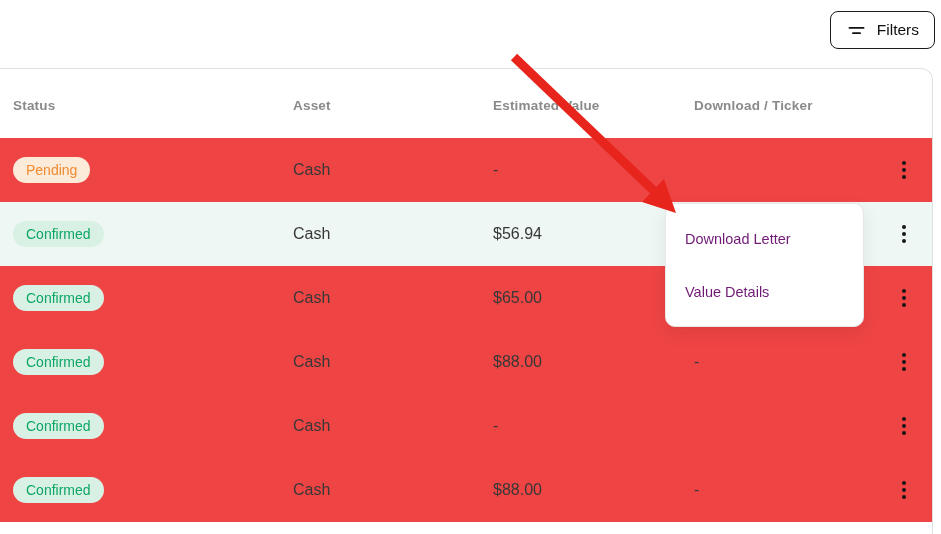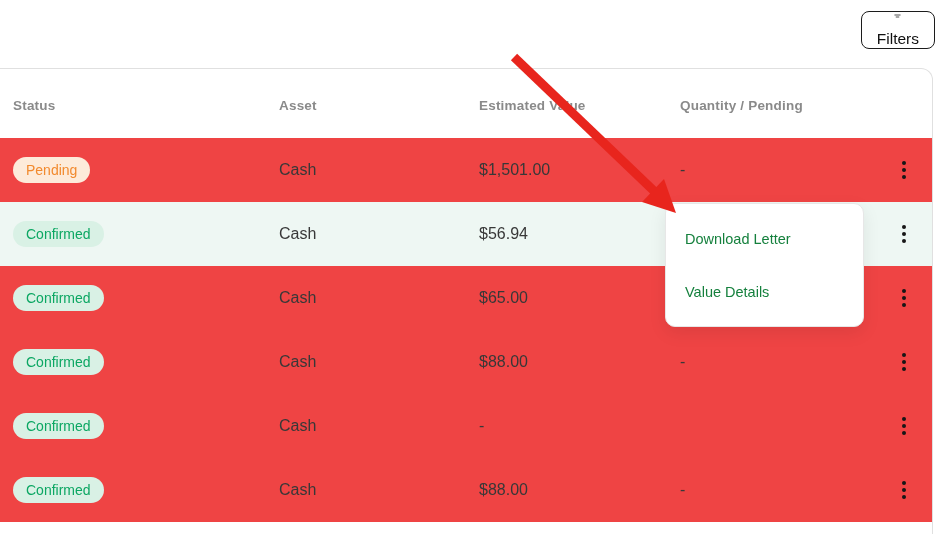--- a/index.html
+++ b/index.html
@@ -6,54 +6,54 @@
   body{
     width:941px;height:534px;position:relative;overflow:hidden;
     font-family:"Liberation Sans","DejaVu Sans",sans-serif;
     -webkit-font-smoothing:antialiased;
   }
   
   .toolbar{position:absolute;top:11px;left:0;right:6px;height:38px;
     display:flex;justify-content:flex-end;gap:27px;}
   .btn{display:inline-flex;align-items:center;gap:10px;height:38px;
     padding:0 15px;background:#fff;border:1.5px solid #1c1c1c;border-radius:8px;
-    font-family:inherit;font-size:15.5px;font-weight:500;color:#101010;cursor:pointer;flex-direction:column;}
+    font-family:inherit;font-size:15.5px;font-weight:500;color:#101010;cursor:pointer;}
   .btn svg{display:block;}
   
   .card{position:absolute;top:68px;left:0;width:933px;height:488px;
     box-sizing:border-box;background:#fff;
     border:1px solid #E0E0E0;border-left:none;
     border-radius:0 12px 12px 0;}
   .thead{display:flex;align-items:center;height:69px;padding-top:4px;box-sizing:border-box;}
   .th{font-size:13.5px;font-weight:700;color:#8A8A8A;letter-spacing:.2px;}
   .trow{display:flex;align-items:center;height:64px;background:#ef4444;}
   .trow[data-highlighted="true"]{background:#EEF7F3;}
   .col-status{width:279px;padding-left:13px;box-sizing:border-box;}
-  .col-asset{width:200px;}
+  .col-asset{width:200px;margin-left:14px;}
   .col-value{width:201px;}
   .col-qty{flex:1;}
   .col-actions{width:56px;display:flex;justify-content:center;}
   .td{font-size:16px;color:#383838;}
   .badge{display:inline-block;padding:6px 13px;border-radius:999px;font-size:14px;line-height:1;}
   .badge[data-status="pending"]{color:#F28A2E;background:#FDEBDA;}
   .badge[data-status="confirmed"]{color:#0CA763;background:#D9F1E5;text-align:right;}
   .kebab{display:flex;flex-direction:column;gap:3px;align-items:center;
     background:none;border:none;padding:6px;cursor:pointer;}
   .kebab .dot{width:4px;height:4px;border-radius:50%;background:#161616;}
   
   .scroll-track{position:absolute;left:0;bottom:0;width:100%;height:13px;
     background:#F1F1F1;border-radius:0 0 11px 0;}
   .scroll-thumb{position:absolute;left:0;top:0;width:186px;height:13px;
     background:#D7D7D7;border-radius:0 7px 7px 0;}
   
   .menu{position:absolute;left:665px;top:203px;width:199px;box-sizing:border-box;
     background:#fff;border:1px solid #E7E7E7;border-radius:10px;
     box-shadow:0 6px 18px rgba(0,0,0,.08);padding:8px;z-index:40;}
   .menu-item{display:flex;align-items:center;height:53px;padding-left:11px;
-    font-size:14.5px;color:#15803d;border-radius:8px;cursor:pointer;}
+    font-size:14.5px;color:#701a75;border-radius:8px;cursor:pointer;}
   .menu-item[data-active="true"]{height:44px;background:#DFF2E9;color:#0FA56B;}
   
   .arrow{position:absolute;left:0;top:0;z-index:50;pointer-events:none;}
 </style>
 </head>
 <body>
 
 <div class="toolbar">
   <button class="btn">
     <svg width="21" height="21" viewBox="0 0 24 24" fill="none" stroke="#111" stroke-width="2.2" stroke-linecap="round">
@@ -63,28 +63,27 @@
     <span>Filters</span>
   </button>
 </div>
 
 <div class="card">
 
   <div class="thead">
     <div class="th col-status">Status</div>
     <div class="th col-asset">Asset</div>
     <div class="th col-value">Estimated Value</div>
-    <div class="th col-qty">Quantity / Pending</div>
+    <div class="th col-qty">Download / Ticker</div>
     <div class="th col-actions"></div>
   </div>
 
   <div class="trow" data-highlighted="false">
     <div class="td col-status"><span class="badge" data-status="pending">Pending</span></div>
     <div class="td col-asset">Cash</div>
-    <div class="td col-value">$1,501.00</div>
     <div class="td col-qty">-</div>
     <div class="col-actions">
         <button class="kebab">
           <span class="dot"></span>
           <span class="dot"></span>
           <span class="dot"></span>
         </button>
       </div>
   </div>
 

